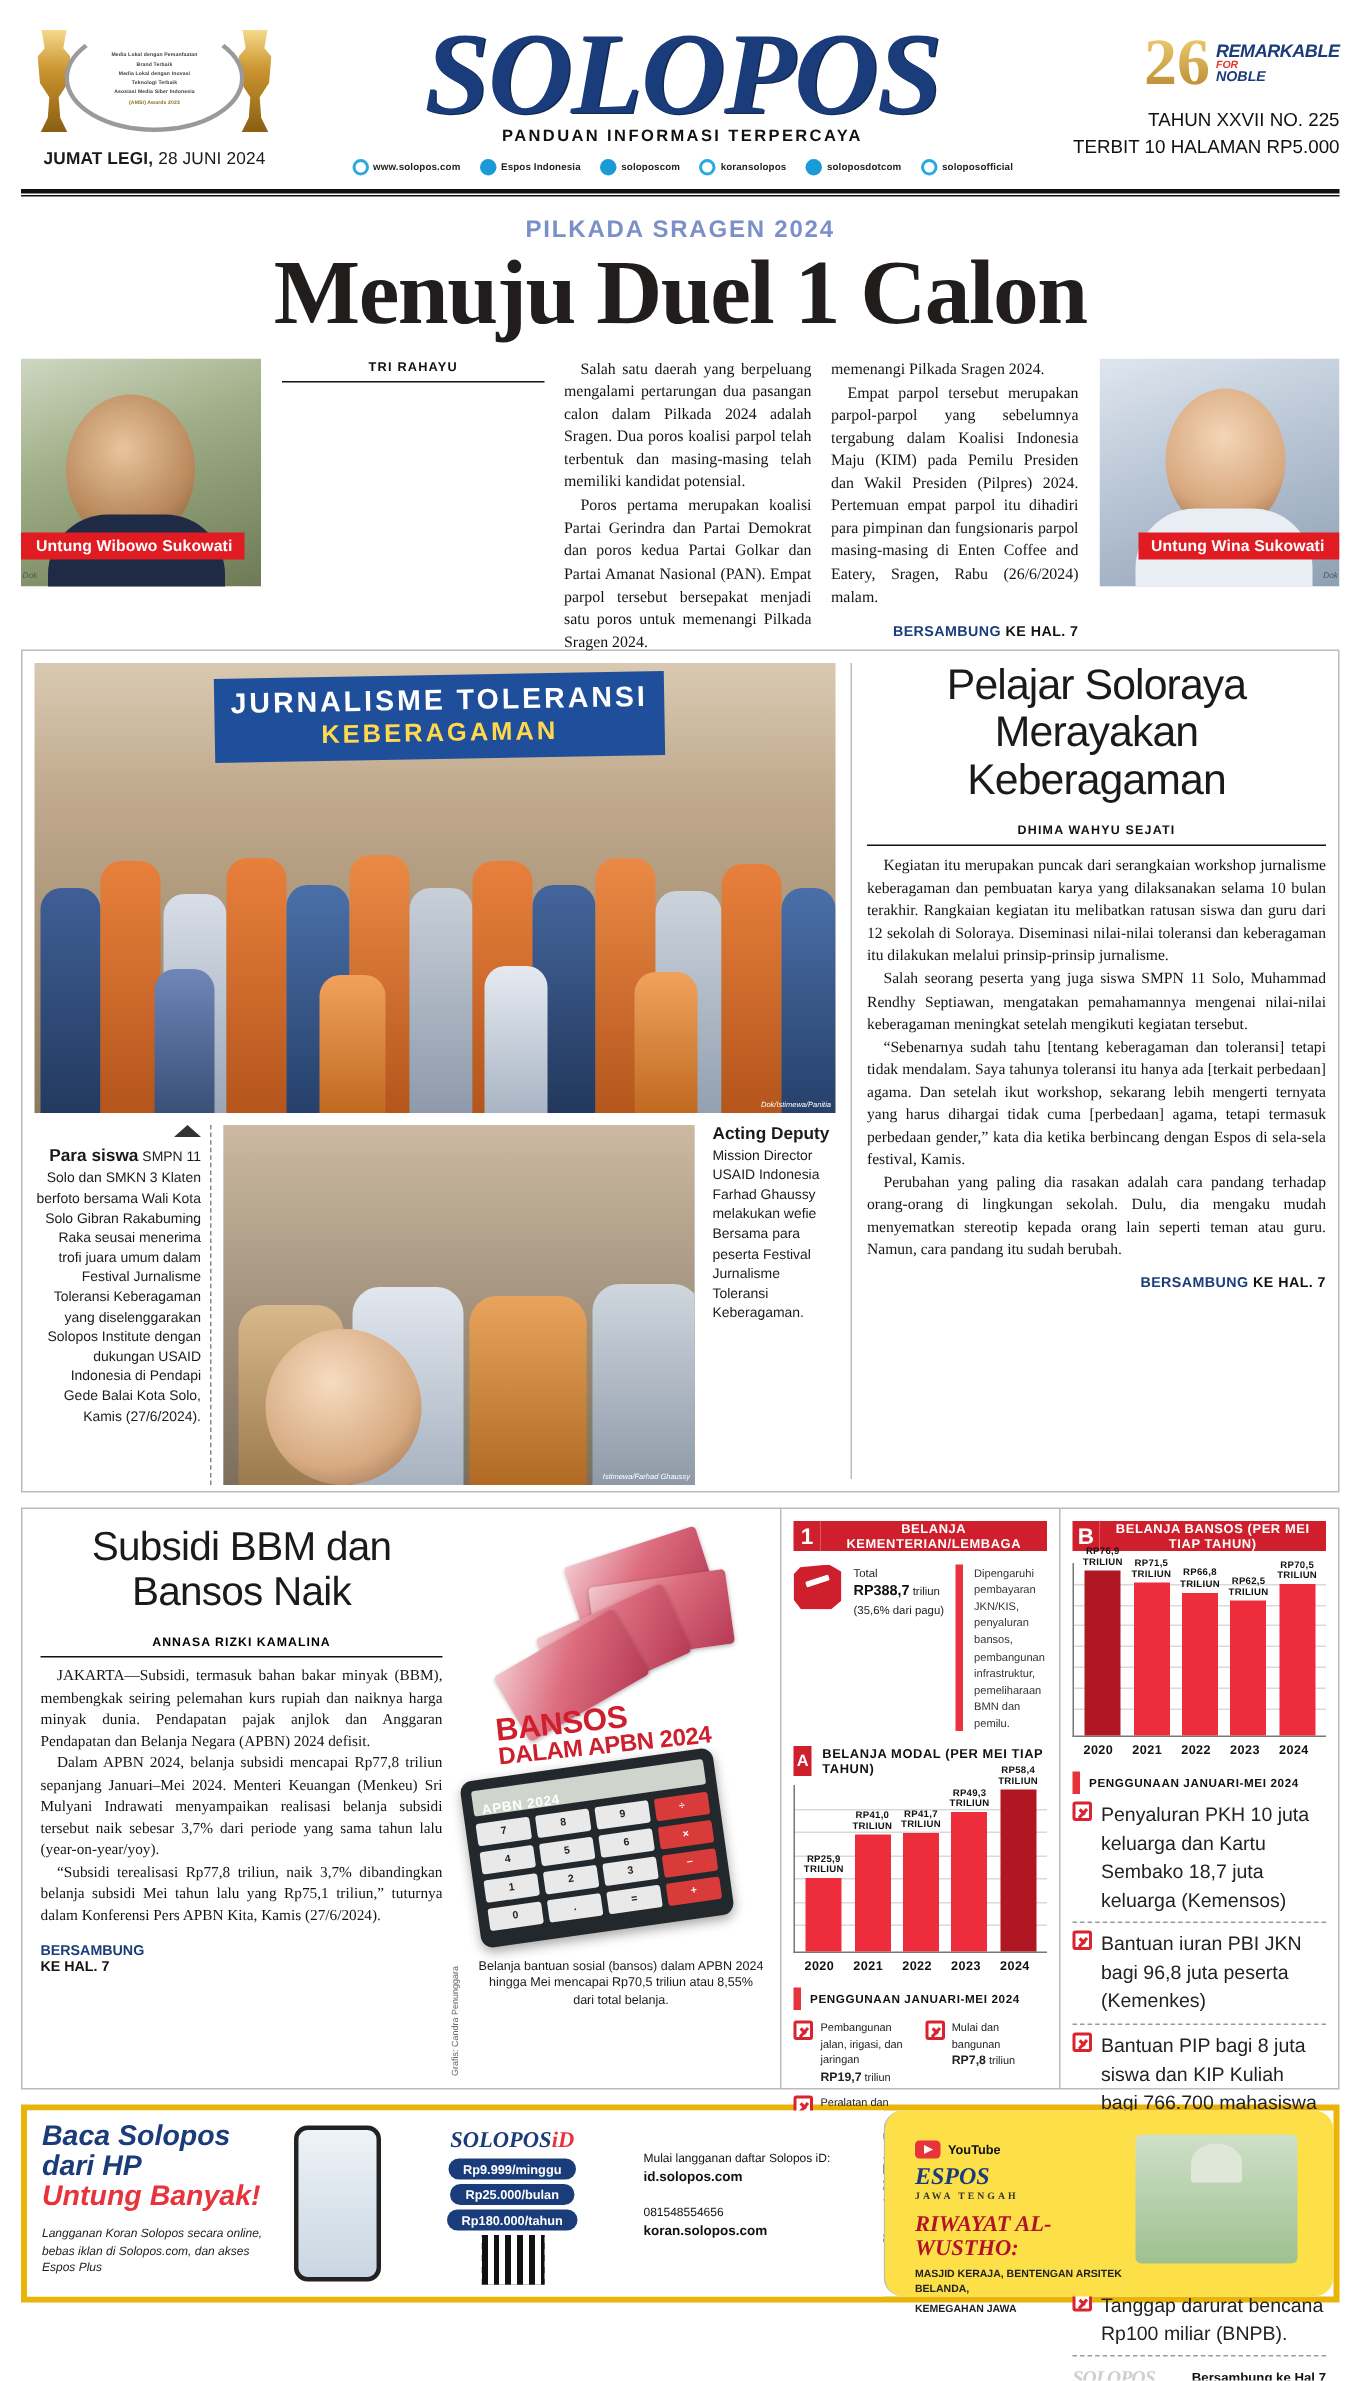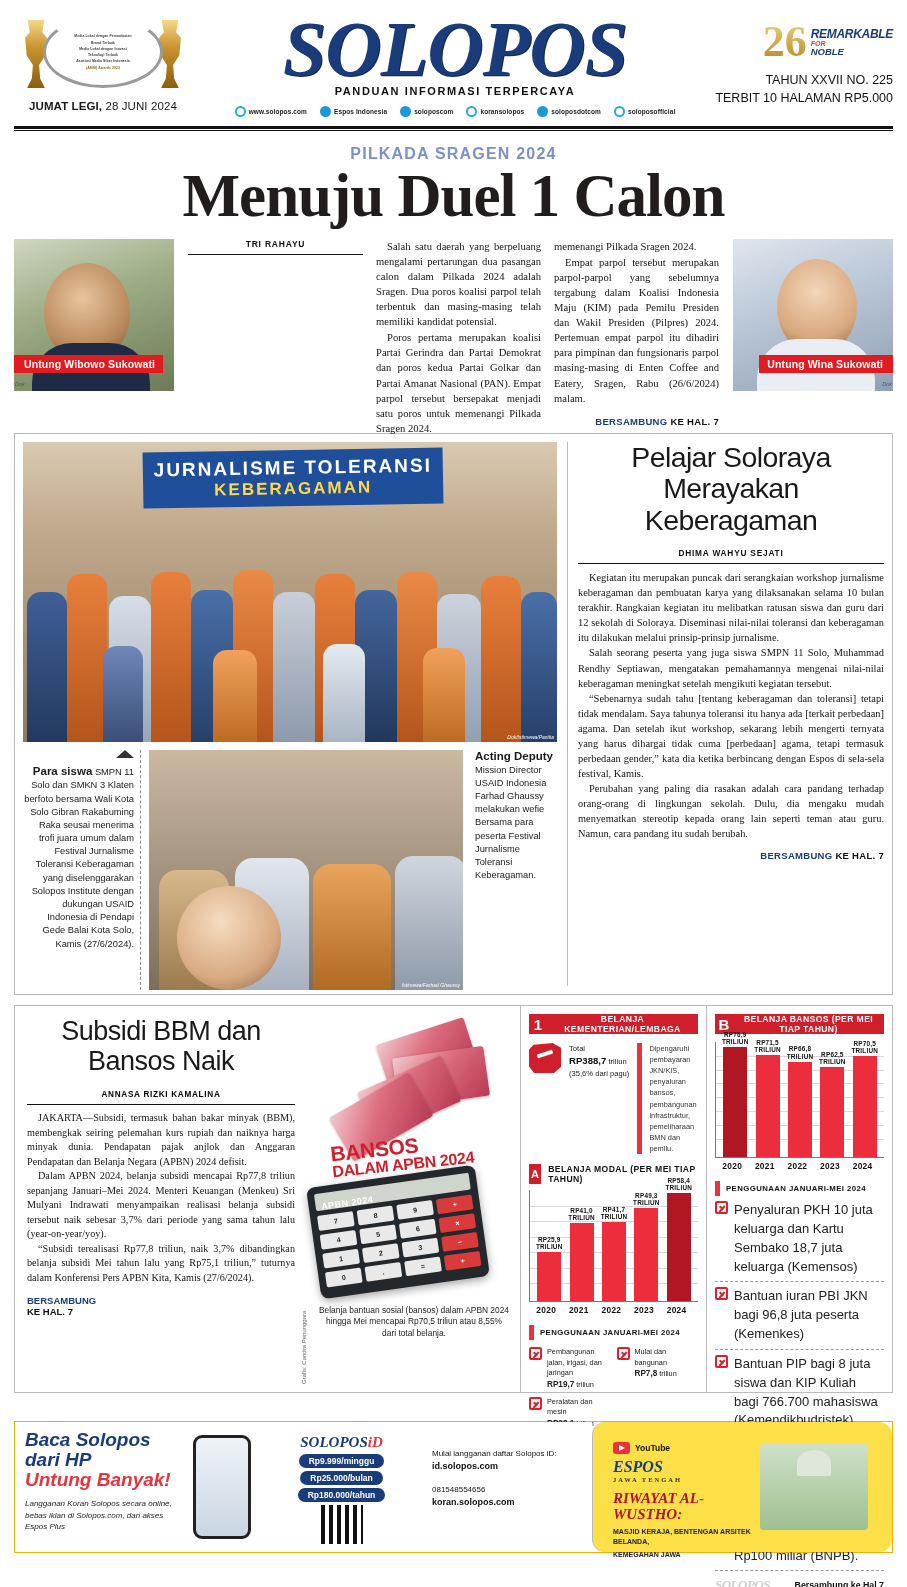--- a/index.html
+++ b/index.html
@@ -229,21 +229,21 @@
                      border-left: 7px solid transparent; border-right: 7px solid transparent;
                      border-bottom: 9px solid #fff; }
   .arrow-ic::before { content: ""; position: absolute; left: 50%; top: 14px; transform: translateX(-50%);
                       width: 7px; height: 10px; background: #fff; }
   .solopos-wm { font-family: "Liberation Serif", serif; font-style: italic; font-weight: bold;
                 font-size: 13px; color: #cfcfcf; letter-spacing: -.5px; }
   .brs-foot { display: flex; justify-content: space-between; align-items: center; margin-top: 6px; }
   .brs-foot .bs { font-size: 8.8px; font-weight: bold; color: #111; }
 
   
-  .ads { border: 1px solid #eab308; margin-top: 28px; display: flex; height: 132px; }
+  .ads { border: 4px solid #eab308; margin-top: 10px; display: flex; height: 132px; }
   .ad1 { flex: 1; display: flex; background: #fff; padding: 8px 10px; gap: 8px; position: relative; }
   .ad1-txt { width: 160px; }
   .ad-h1 { font-size: 19px; font-weight: bold; color: #1b3c7a; font-style: italic; line-height: 1.06; }
   .ad-h2 { font-size: 19px; font-weight: bold; color: #e8323c; font-style: italic; line-height: 1.06; }
   .ad-sub { font-size: 8px; line-height: 1.42; font-style: italic; color: #222; margin-top: 8px; }
   .phone { width: 58px; height: 104px; border: 3px solid #222; border-radius: 9px;
            background: linear-gradient(180deg,#eef3f7,#c9d6e2); flex: none; align-self: center; }
   .ad1-mid { flex: 1; display: flex; flex-direction: column; align-items: center; gap: 3px; padding-top: 4px; }
   .slogo { font-family: "Liberation Serif", serif; font-style: italic; font-weight: bold;
            font-size: 15px; color: #1b3c7a; }

